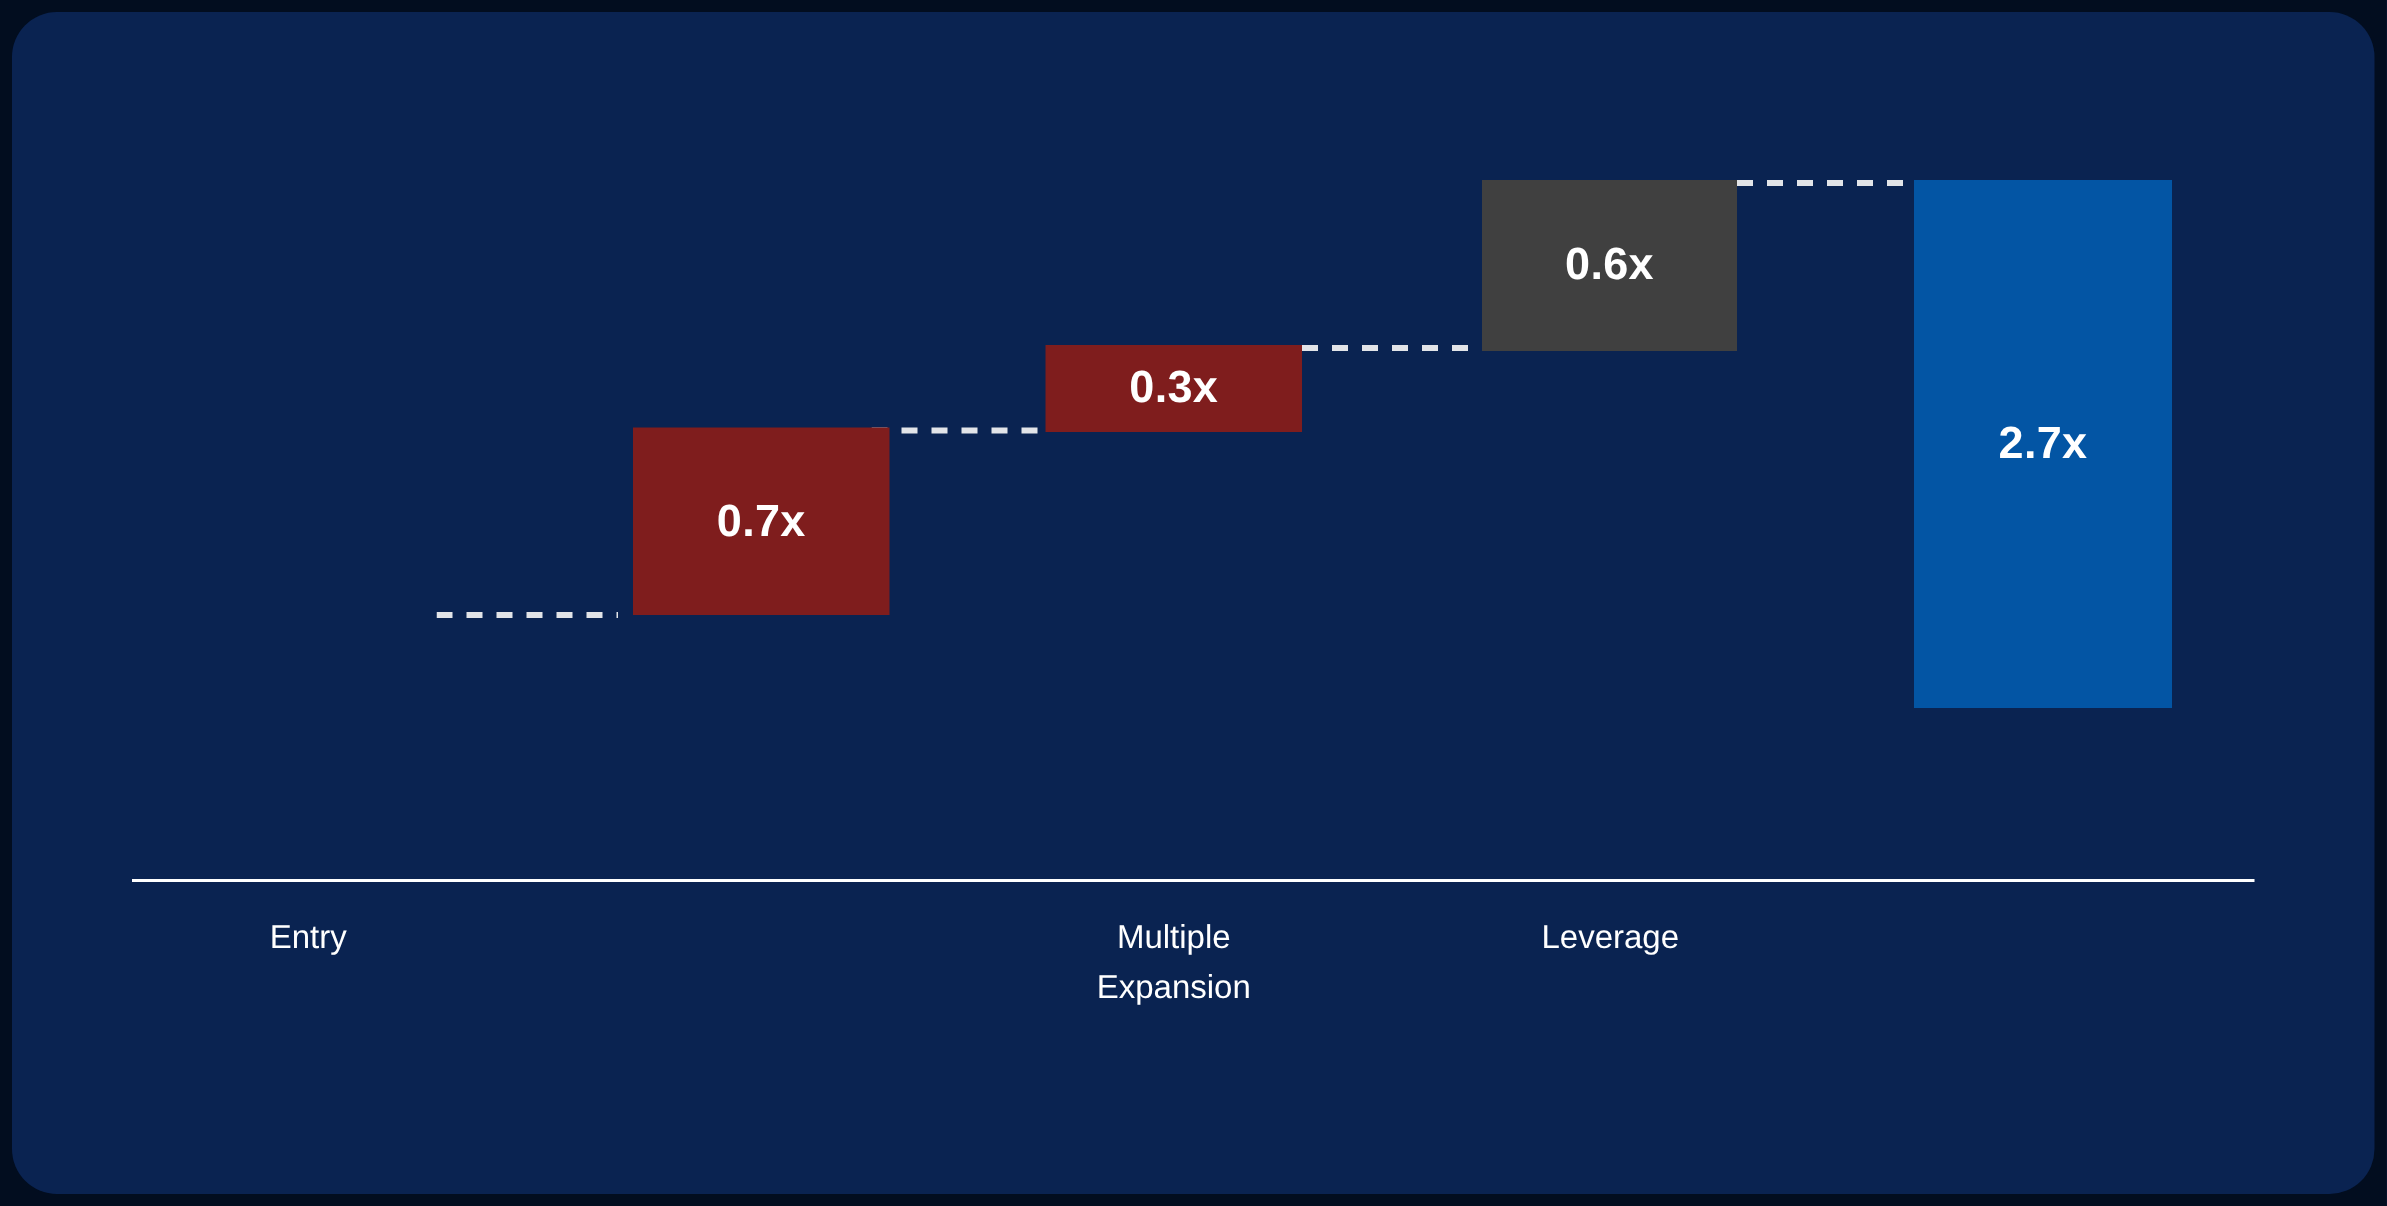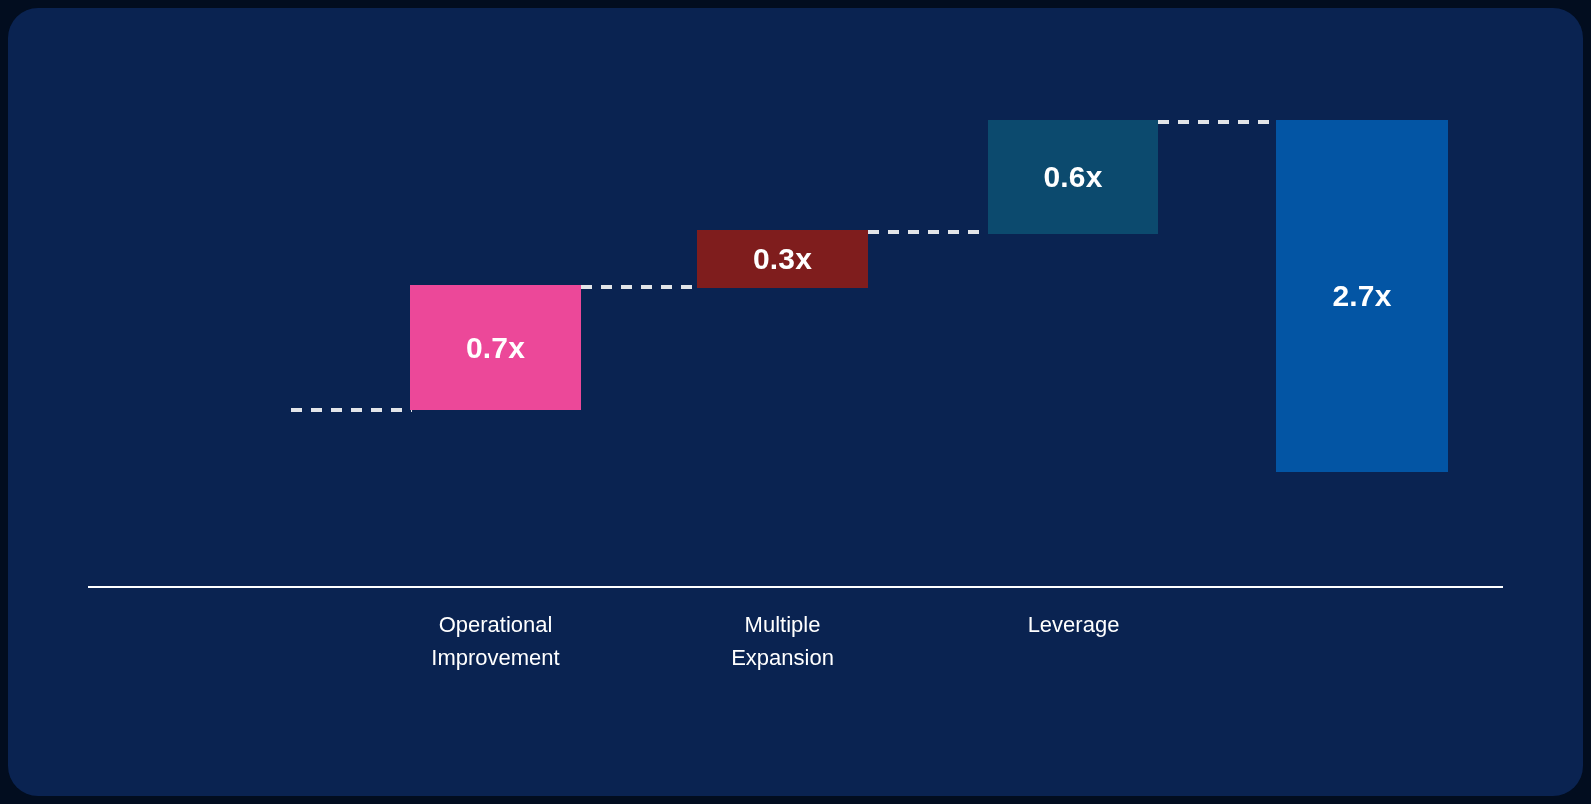--- a/index.html
+++ b/index.html
@@ -94,36 +94,35 @@
   <div id="plot">
 
     <div class="axis-line"></div>
 
     <div class="connector" style="left:283px; top:400px; width:121px;"></div>
     <div class="connector" style="left:573px; top:277px; width:118px;"></div>
     <div class="connector" style="left:860px; top:222px; width:122px;"></div>
     <div class="connector" style="left:1150px; top:112px; width:120px;"></div>
 
 
-    <div class="bar" style="left:402px; top:277px; width:171px; height:125px; background:#ec4899;">
+    <div class="bar" style="left:414px; top:277px; width:171px; height:125px; background:#7f1d1d;">
       <span class="bar-value">0.7x</span>
     </div>
 
     <div class="bar" style="left:689px; top:222px; width:171px; height:58px; background:#7f1d1d;">
       <span class="bar-value">0.3x</span>
     </div>
 
-    <div class="bar" style="left:980px; top:112px; width:170px; height:114px; background:#0c4a6e;">
+    <div class="bar" style="left:980px; top:112px; width:170px; height:114px; background:#404040;">
       <span class="bar-value">0.6x</span>
     </div>
 
     <div class="bar" style="left:1268px; top:112px; width:172px; height:352px; background:#0355a4;">
       <span class="bar-value">2.7x</span>
     </div>
 
-    <div class="cat-label" style="left:372px; width:231px;">Operational
-Improvement</div>
+    <div class="cat-label" style="left:112px; width:171px;">Entry</div>
     <div class="cat-label" style="left:965px; width:201px;">Leverage</div>
     <div class="cat-label" style="left:659px; width:231px;">Multiple
 Expansion</div>
 
   </div>
 </div>
 
 </body></html>

